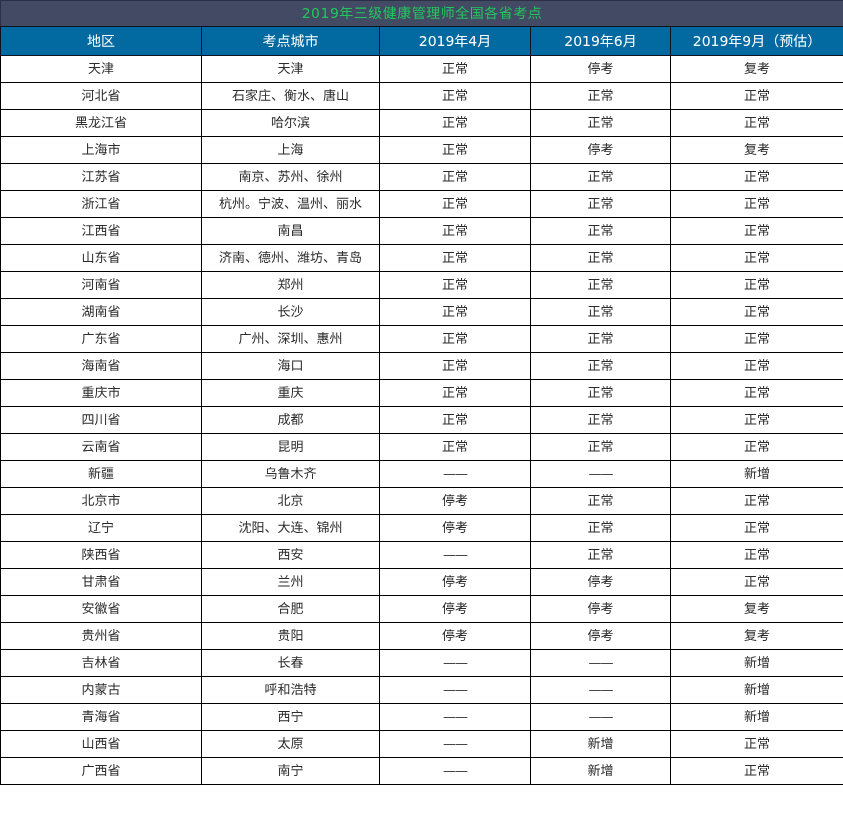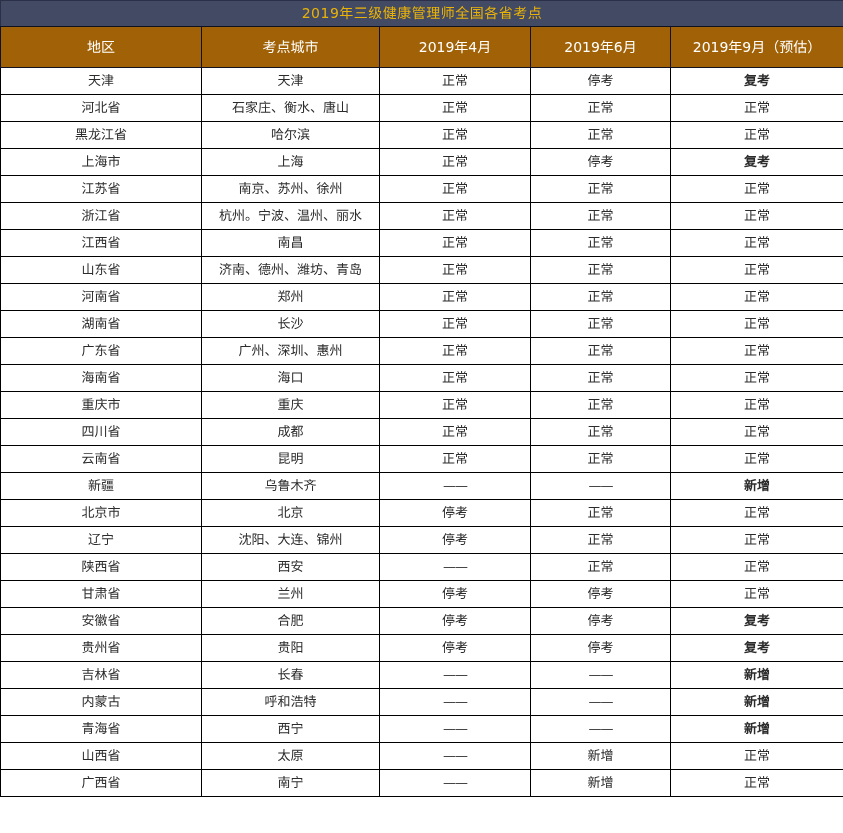--- a/index.html
+++ b/index.html
@@ -23,40 +23,40 @@
   }
 
   .exam-table col.c-region   { width: 201px; }
   .exam-table col.c-city     { width: 178px; }
   .exam-table col.c-apr      { width: 151px; }
   .exam-table col.c-jun      { width: 140px; }
   .exam-table col.c-sep      { width: 173px; }
 
   .title-row th {
     background: #434a63;
-    color: #eab308;
+    color: #22c55e;
     font-size: 14px;
     font-weight: normal;
     height: 25px;
     line-height: 25px;
     padding: 0;
     text-align: center;
     letter-spacing: 0.5px;
     border: 1px solid #2b3048;
     border-bottom: 1px solid #10131f;
   }
 
   .head-row th {
-    background: #a16207;
+    background: #0369a1;
     color: #ffffff;
     font-size: 14px;
     font-weight: normal;
     height: 26px;
     line-height: 26px;
-    padding: 7px;
+    padding: 1px;
     text-align: center;
     border: 1px solid #10131f;
     border-top: none;
   }
 
   .exam-table tbody td {
     height: 26px;
     line-height: 26px;
     padding: 0;
     text-align: center;
@@ -68,21 +68,21 @@
     white-space: nowrap;
     overflow: hidden;
   }
 
   .exam-table tbody tr:first-child td {
     border-top: none;
   }
 
   .status-red {
     color: #fb0007;
-    font-weight: bold;
+    font-weight: normal;
   }
 
   .status-normal { color: #2c2c2c; }
 
   .dash {
     color: #2c2c2c;
     letter-spacing: -1px;
   }
 </style>
 </head>

